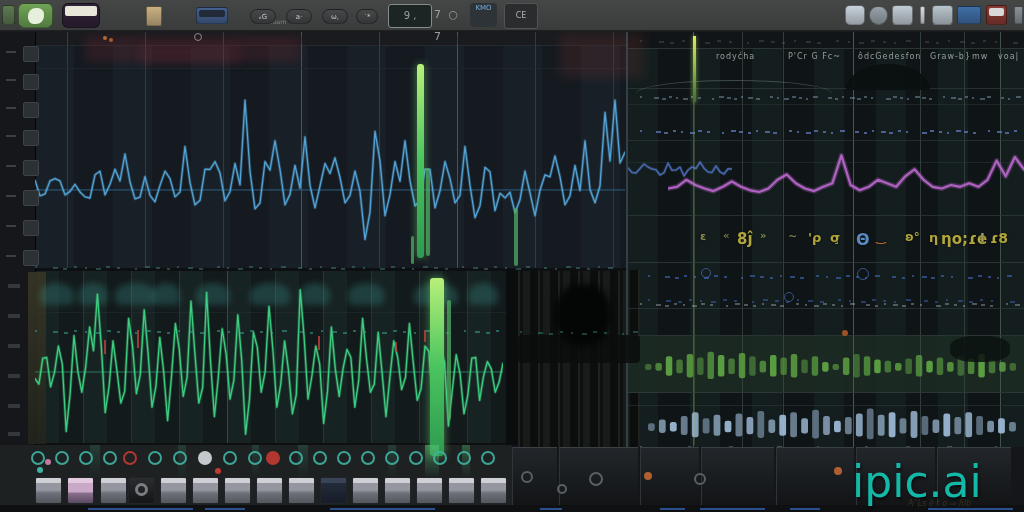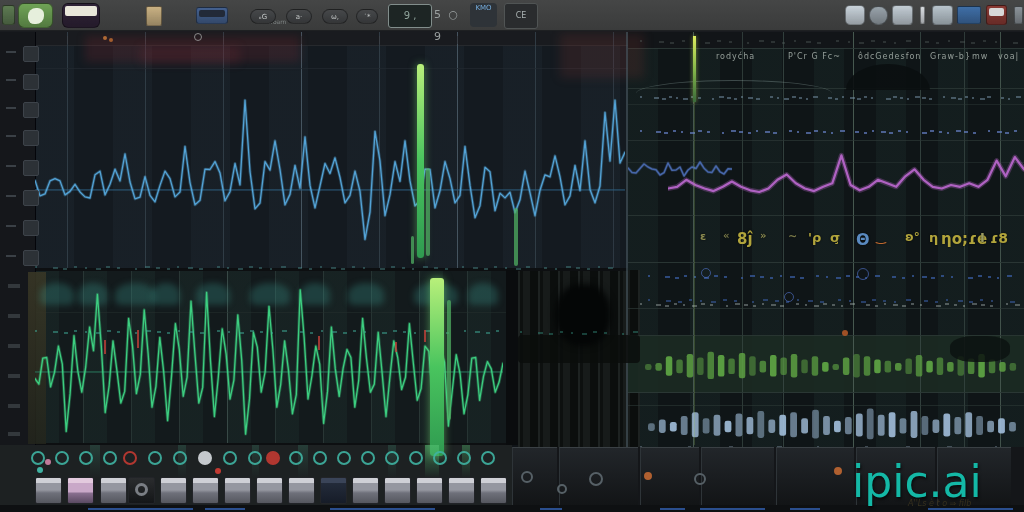--- a/index.html
+++ b/index.html
@@ -52,21 +52,21 @@
   .olive-strip{left:28px;top:272px;width:18px;height:172px;z-index:2;
     background:linear-gradient(#3a3826,#23251c);opacity:.85;}
 </style>
 </head>
 <body>
 
 <div id="screen">
 
   <div class="abs toolbar">
     <div class="abs tb-display">9 ,</div>
-    <div class="abs tb-knobs">5 ○ 9</div>
+    <div class="abs tb-knobs">7 ○ 7</div>
     <div class="abs tb-kmo">KMO</div>
     <div class="abs tb-ce">CE</div>
     <div class="abs" style="left:268px;top:18px;font-size:6px;color:#9aa2a2;opacity:.7;z-index:6;">woarn</div>
   <div style="position: absolute; left: 2px; top: 5px; width: 13px; height: 20px; background: linear-gradient(rgb(93, 122, 82), rgba(0, 0, 0, 0.25)), rgb(93, 122, 82); border-radius: 3px; border: 1px solid rgba(0, 0, 0, 0.4); box-sizing: border-box; z-index: 6; font-size: 7px; color: rgb(198, 202, 202); text-align: center; line-height: 20px;"></div>
       <div style="position: absolute; left: 18px; top: 3px; width: 35px; height: 25px; background: linear-gradient(rgb(111, 163, 86), rgba(0, 0, 0, 0.25)), rgb(111, 163, 86); border-radius: 6px; border: 1px solid rgba(0, 0, 0, 0.4); box-sizing: border-box; z-index: 6; font-size: 7px; color: rgb(198, 202, 202); text-align: center; line-height: 25px;">
         <div style="position: absolute; left: 9px; top: 4px; width: 16px; height: 16px; background: rgb(230, 239, 220); border-radius: 50% 40%;"></div>
       </div>
       <div style="position: absolute; left: 62px; top: 3px; width: 38px; height: 25px; background: linear-gradient(rgb(48, 35, 56), rgba(0, 0, 0, 0.25)), rgb(48, 35, 56); border-radius: 6px; border: 1px solid rgba(0, 0, 0, 0.4); box-sizing: border-box; z-index: 6; font-size: 7px; color: rgb(198, 202, 202); text-align: center; line-height: 25px;">
         <div style="position: absolute; left: 2px; top: 2px; width: 32px; height: 10px; background: rgb(233, 231, 218); border-radius: 2px;"></div>
       </div>

